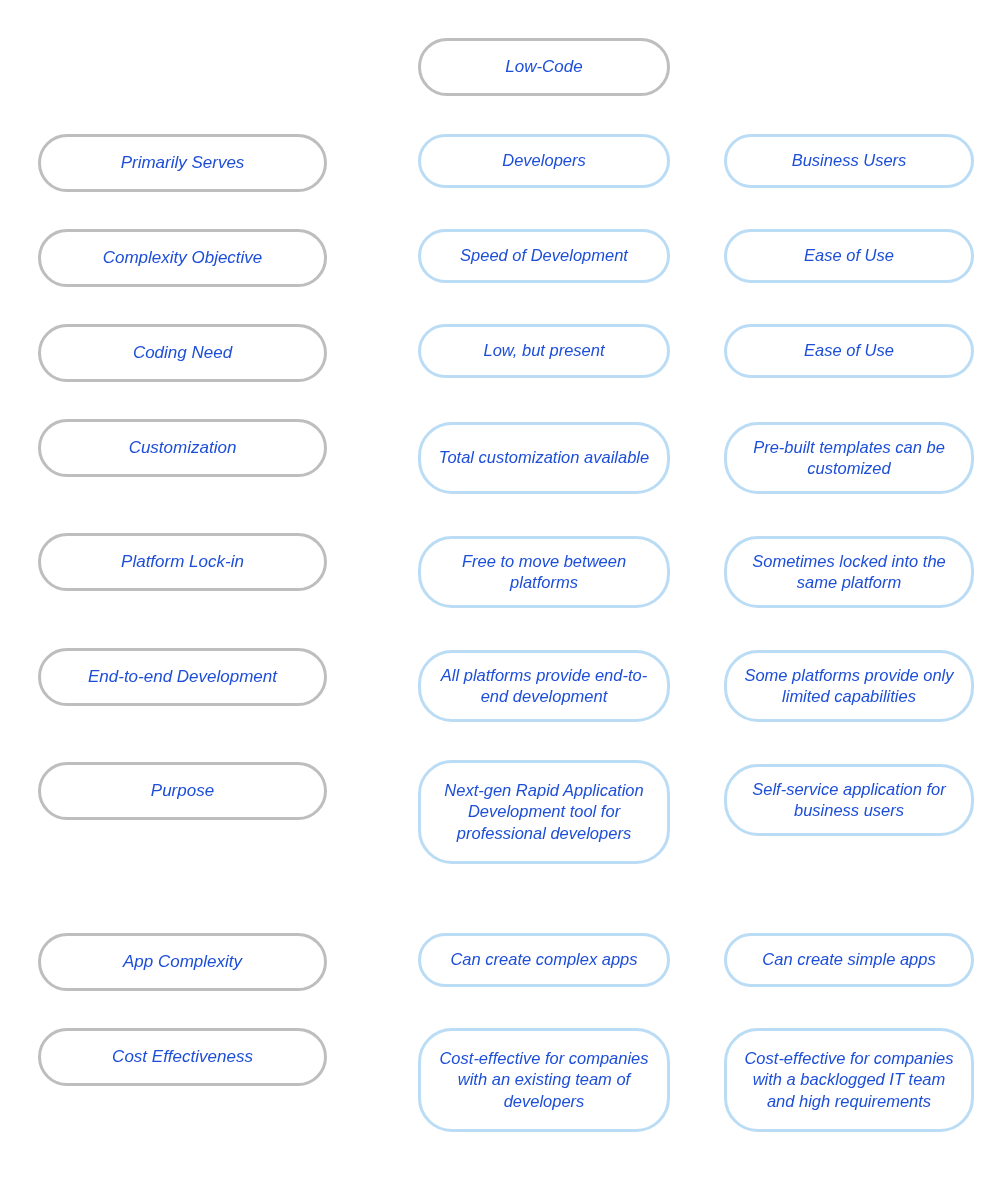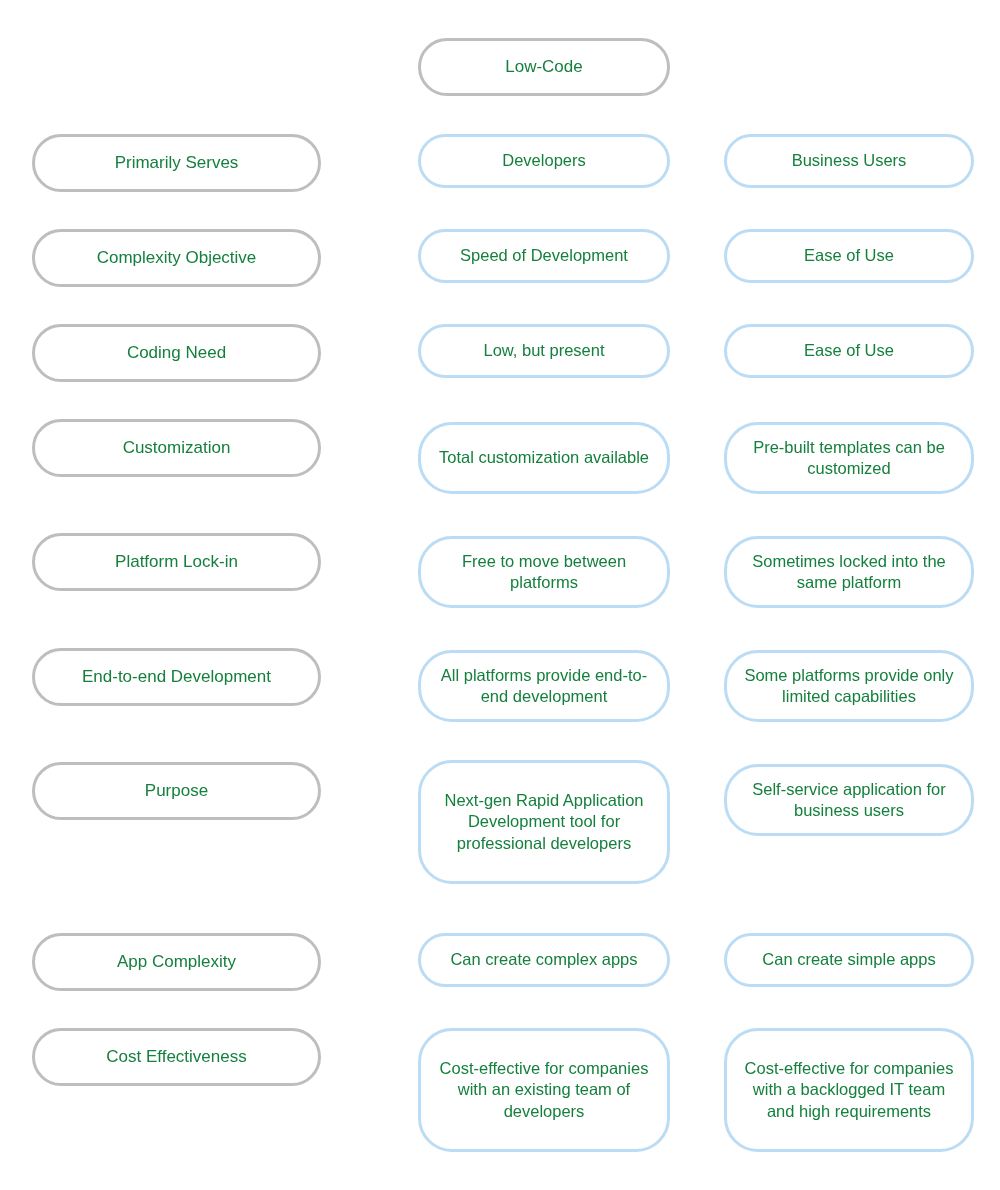--- a/index.html
+++ b/index.html
@@ -24,40 +24,41 @@
   
   .pill {
     position: absolute;
     display: flex;
     align-items: center;
     justify-content: center;
     text-align: center;
     background: #ffffff;
     border-radius: 34px;
     line-height: 1.28;
-    color: #15803d;
+    color: #1d4ed8;
     padding: 4px 14px;
+    font-style: italic;
   }
 
   .pill-gray {
     border: 3px solid #bebebe;
   }
 
   .pill-blue {
     border: 3px solid #bbdcf5;
   }
 
   .pill .pill-text {
     display: block;
     width: 100%;
     white-space: pre-line;
   }
 
   
-  .col-label  { left: 32px;  width: 289px; }
+  .col-label  { left: 38px;  width: 289px; }
   .col-lowcode{ left: 418px; width: 252px; }
   .col-nocode { left: 724px; width: 250px; }
 
   
   .header-pill {
     top: 38px;
     height: 58px;
     font-size: 17px;
   }
 
@@ -67,21 +68,21 @@
     font-size: 17px;
   }
 
   
   .value-pill {
     font-size: 16.5px;
   }
 
   .h1 { height: 54px; }
   .h2 { height: 72px; }
-  .h4 { height: 124px; }
+  .h4 { height: 104px; }
 </style>
 </head>
 <body>
 
 <div id="comparison-table">
 
   <div class="pill pill-gray header-pill col-lowcode">
     <span class="pill-text">Low-Code</span>
   </div>
 

